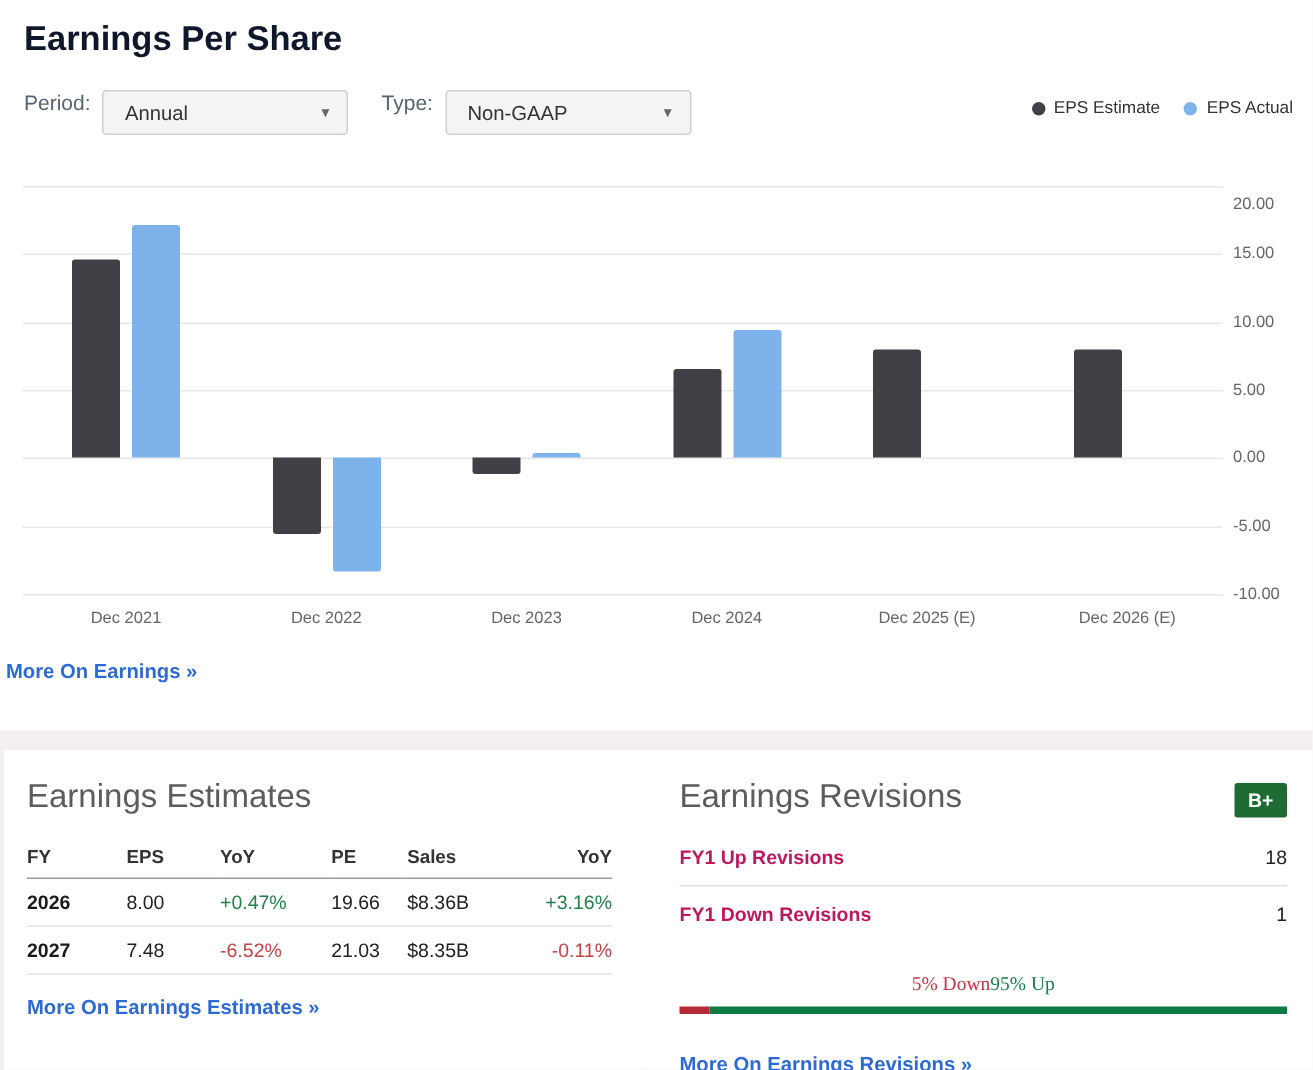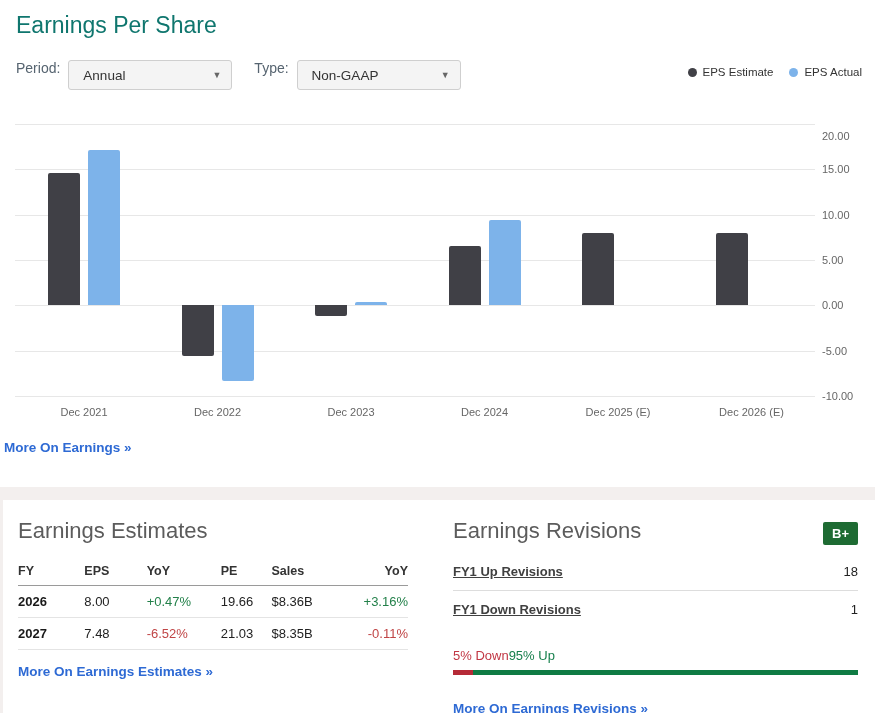--- a/index.html
+++ b/index.html
@@ -3,21 +3,21 @@
 <meta charset="utf-8">
 <style>
   html,body{margin:0;padding:0;}
   body{
     width:875px;height:713px;overflow:hidden;
     background:#f3efee;
     font-family:"Liberation Sans",sans-serif;
     -webkit-font-smoothing:antialiased;
   }
   .top-card{position:relative;width:875px;height:487px;background:#fff;}
-  .page-title{position:absolute;left:16px;top:12px;font-size:23px;color:#0f766e;font-weight:400;}
+  .page-title{position:absolute;left:16px;top:12px;font-size:23px;color:#0f172a;font-weight:700;}
   .controls{position:absolute;left:16px;top:60px;display:flex;align-items:flex-start;}
   .ctl-label{font-size:14px;color:#566470;margin-right:8px;}
   .ctl-label.type-label{margin-left:22px;}
   .select{
     width:138px;height:28px;background:#f4f4f4;border:1px solid #cfcfcf;border-radius:3px;
     display:flex;align-items:center;justify-content:space-between;
     padding:0 10px 0 14px;font-size:13.5px;color:#333;cursor:pointer;
   }
   .select .arrow{font-size:9px;color:#666;}
   .legend{position:absolute;right:13px;top:66px;display:flex;gap:16px;align-items:center;}
@@ -51,23 +51,23 @@
   table.est .pos{color:var(--green,#23804a);}
   .left-card .more-link{margin-top:14px;}
   .rev-header{display:flex;justify-content:space-between;align-items:flex-start;padding-top:18px;}
   .grade-badge{
     background:var(--badge-green,#1e6b33);color:#fff;font-size:13px;font-weight:bold;
     padding:4px 9px;border-radius:2px;margin-top:4px;
   }
   .rev-rows{margin-top:8px;}
   .rev-row{display:flex;justify-content:space-between;padding:11px 0;font-size:13px;}
   .rev-row + .rev-row{border-top:1px solid #ddd;}
-  .rev-row .lbl{font-weight:bold;color:#404040;text-decoration:underline;}
+  .rev-row .lbl{font-weight:bold;color:#be185d;}
   .rev-row .val{color:#222;}
-  .rev-bar-labels{display:flex;justify-content:flex-start;margin-top:20px;font-size:13px;}
+  .rev-bar-labels{display:flex;justify-content:center;margin-top:20px;font-size:13px;font-family:Liberation Serif, serif;}
   .down-label{color:var(--red-label,#c13744);}
   .up-label{color:var(--green-label,#17804d);}
   .rev-bar{display:flex;height:5px;margin-top:7px;}
   .bar-red{background:var(--bar-red,#b52a37);}
   .bar-green{flex:1;background:var(--bar-green,#0f7b44);}
   .right-card .more-link{margin-top:26px;}
 </style>
 </head>
 <body>
 

